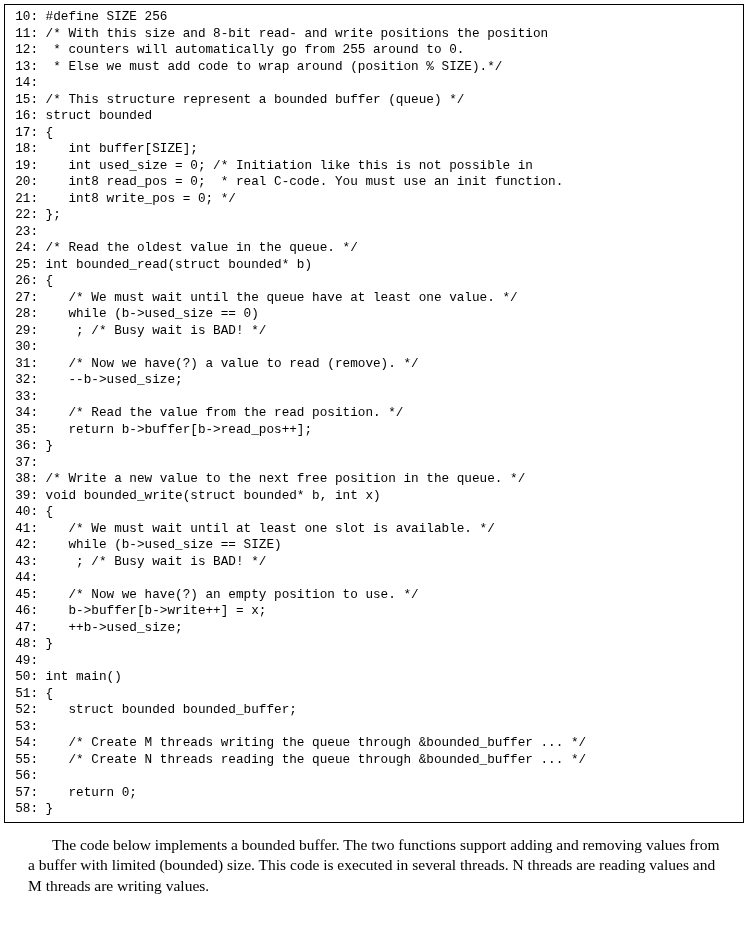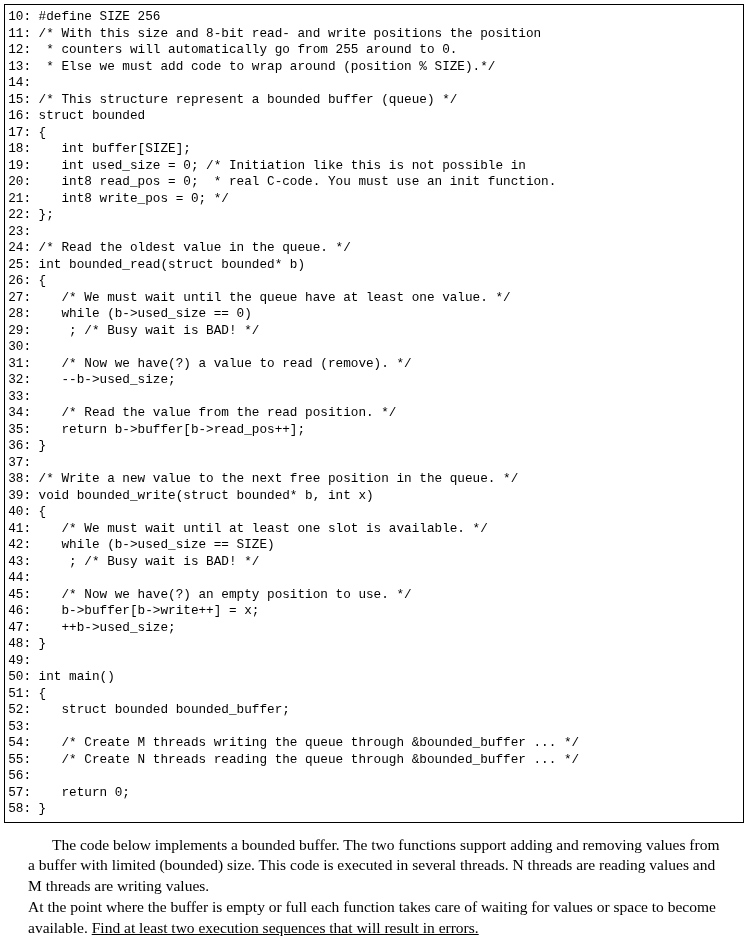--- a/index.html
+++ b/index.html
@@ -7,21 +7,21 @@
       padding: 0;
       font-family: "Courier New", monospace;
       font-size: 12.7px;
       line-height: 1.3;
       background: #fff;
       color: #000;
       width: 748px;
     }
     .code-box {
       border: 1px solid #000;
-      padding: 4px 0;
+      padding: 4px 7px;
       margin: 4px;
       white-space: pre;
       overflow: hidden;
     }
     .code-line {
       display: block;
     }
     .line-num {
       display: inline-block;
       width: 26px;
@@ -41,14 +41,13 @@
       text-decoration: underline;
     }
   </style>
 </head>
 <body>
 
 <div class="code-box" id="code-container"><span class="code-line"><span class="line-num">10:</span><span> #define SIZE 256</span></span><span class="code-line"><span class="line-num">11:</span><span> /* With this size and 8-bit read- and write positions the position</span></span><span class="code-line"><span class="line-num">12:</span><span>  * counters will automatically go from 255 around to 0.</span></span><span class="code-line"><span class="line-num">13:</span><span>  * Else we must add code to wrap around (position % SIZE).*/</span></span><span class="code-line"><span class="line-num">14:</span><span> </span></span><span class="code-line"><span class="line-num">15:</span><span> /* This structure represent a bounded buffer (queue) */</span></span><span class="code-line"><span class="line-num">16:</span><span> struct bounded</span></span><span class="code-line"><span class="line-num">17:</span><span> {</span></span><span class="code-line"><span class="line-num">18:</span><span>    int buffer[SIZE];</span></span><span class="code-line"><span class="line-num">19:</span><span>    int used_size = 0; /* Initiation like this is not possible in</span></span><span class="code-line"><span class="line-num">20:</span><span>    int8 read_pos = 0;  * real C-code. You must use an init function.</span></span><span class="code-line"><span class="line-num">21:</span><span>    int8 write_pos = 0; */</span></span><span class="code-line"><span class="line-num">22:</span><span> };</span></span><span class="code-line"><span class="line-num">23:</span><span> </span></span><span class="code-line"><span class="line-num">24:</span><span> /* Read the oldest value in the queue. */</span></span><span class="code-line"><span class="line-num">25:</span><span> int bounded_read(struct bounded* b)</span></span><span class="code-line"><span class="line-num">26:</span><span> {</span></span><span class="code-line"><span class="line-num">27:</span><span>    /* We must wait until the queue have at least one value. */</span></span><span class="code-line"><span class="line-num">28:</span><span>    while (b-&gt;used_size == 0)</span></span><span class="code-line"><span class="line-num">29:</span><span>     ; /* Busy wait is BAD! */</span></span><span class="code-line"><span class="line-num">30:</span><span> </span></span><span class="code-line"><span class="line-num">31:</span><span>    /* Now we have(?) a value to read (remove). */</span></span><span class="code-line"><span class="line-num">32:</span><span>    --b-&gt;used_size;</span></span><span class="code-line"><span class="line-num">33:</span><span> </span></span><span class="code-line"><span class="line-num">34:</span><span>    /* Read the value from the read position. */</span></span><span class="code-line"><span class="line-num">35:</span><span>    return b-&gt;buffer[b-&gt;read_pos++];</span></span><span class="code-line"><span class="line-num">36:</span><span> }</span></span><span class="code-line"><span class="line-num">37:</span><span> </span></span><span class="code-line"><span class="line-num">38:</span><span> /* Write a new value to the next free position in the queue. */</span></span><span class="code-line"><span class="line-num">39:</span><span> void bounded_write(struct bounded* b, int x)</span></span><span class="code-line"><span class="line-num">40:</span><span> {</span></span><span class="code-line"><span class="line-num">41:</span><span>    /* We must wait until at least one slot is available. */</span></span><span class="code-line"><span class="line-num">42:</span><span>    while (b-&gt;used_size == SIZE)</span></span><span class="code-line"><span class="line-num">43:</span><span>     ; /* Busy wait is BAD! */</span></span><span class="code-line"><span class="line-num">44:</span><span> </span></span><span class="code-line"><span class="line-num">45:</span><span>    /* Now we have(?) an empty position to use. */</span></span><span class="code-line"><span class="line-num">46:</span><span>    b-&gt;buffer[b-&gt;write++] = x;</span></span><span class="code-line"><span class="line-num">47:</span><span>    ++b-&gt;used_size;</span></span><span class="code-line"><span class="line-num">48:</span><span> }</span></span><span class="code-line"><span class="line-num">49:</span><span> </span></span><span class="code-line"><span class="line-num">50:</span><span> int main()</span></span><span class="code-line"><span class="line-num">51:</span><span> {</span></span><span class="code-line"><span class="line-num">52:</span><span>    struct bounded bounded_buffer;</span></span><span class="code-line"><span class="line-num">53:</span><span> </span></span><span class="code-line"><span class="line-num">54:</span><span>    /* Create M threads writing the queue through &amp;bounded_buffer ... */</span></span><span class="code-line"><span class="line-num">55:</span><span>    /* Create N threads reading the queue through &amp;bounded_buffer ... */</span></span><span class="code-line"><span class="line-num">56:</span><span> </span></span><span class="code-line"><span class="line-num">57:</span><span>    return 0;</span></span><span class="code-line"><span class="line-num">58:</span><span> }</span></span></div>
 
 <div class="paragraph">
   <div class="indent"><span>The code below implements a bounded buffer. The two functions support adding and removing values from a buffer with limited (bounded) size. This code is executed in several threads. N threads are reading values and M threads are writing values.</span></div>
-  <div><span>At the point where the buffer is empty or full each function takes care of waiting for values or space to become available. </span><span class="underline">Find at least two execution sequences that will result in errors.</span></div>
 </div>
 
 </body></html>

